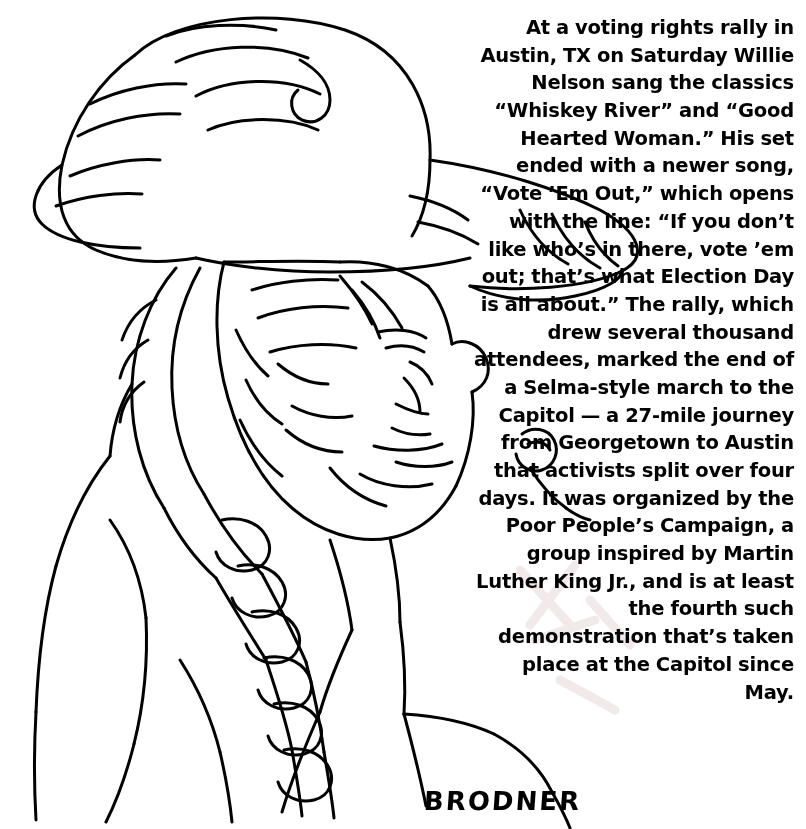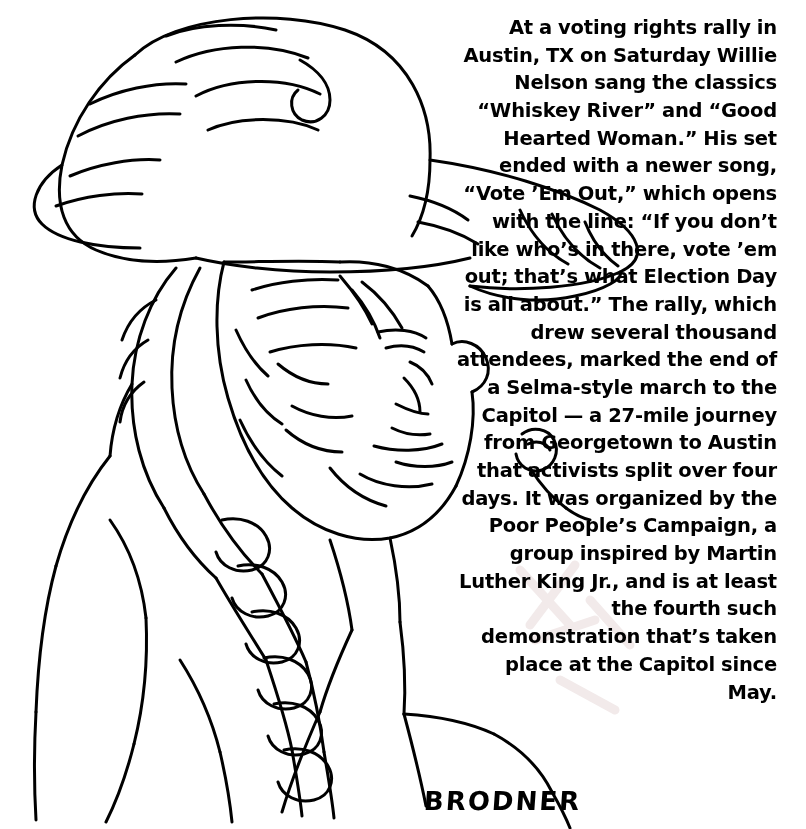--- a/index.html
+++ b/index.html
@@ -26,21 +26,21 @@
   }
   #illustration svg {
     display: block;
     width: 806px;
     height: 829px;
   }
 
   
   #caption {
     position: absolute;
-    right: 29px;
+    right: 12px;
     top: 14px;
     width: 320px;
     text-align: right;
     font-family: "DejaVu Sans", sans-serif;
     font-weight: bold;
     font-size: 19.5px;
     line-height: 1.42;
     letter-spacing: -0.2px;
     color: #000000;
     white-space: pre-wrap;

